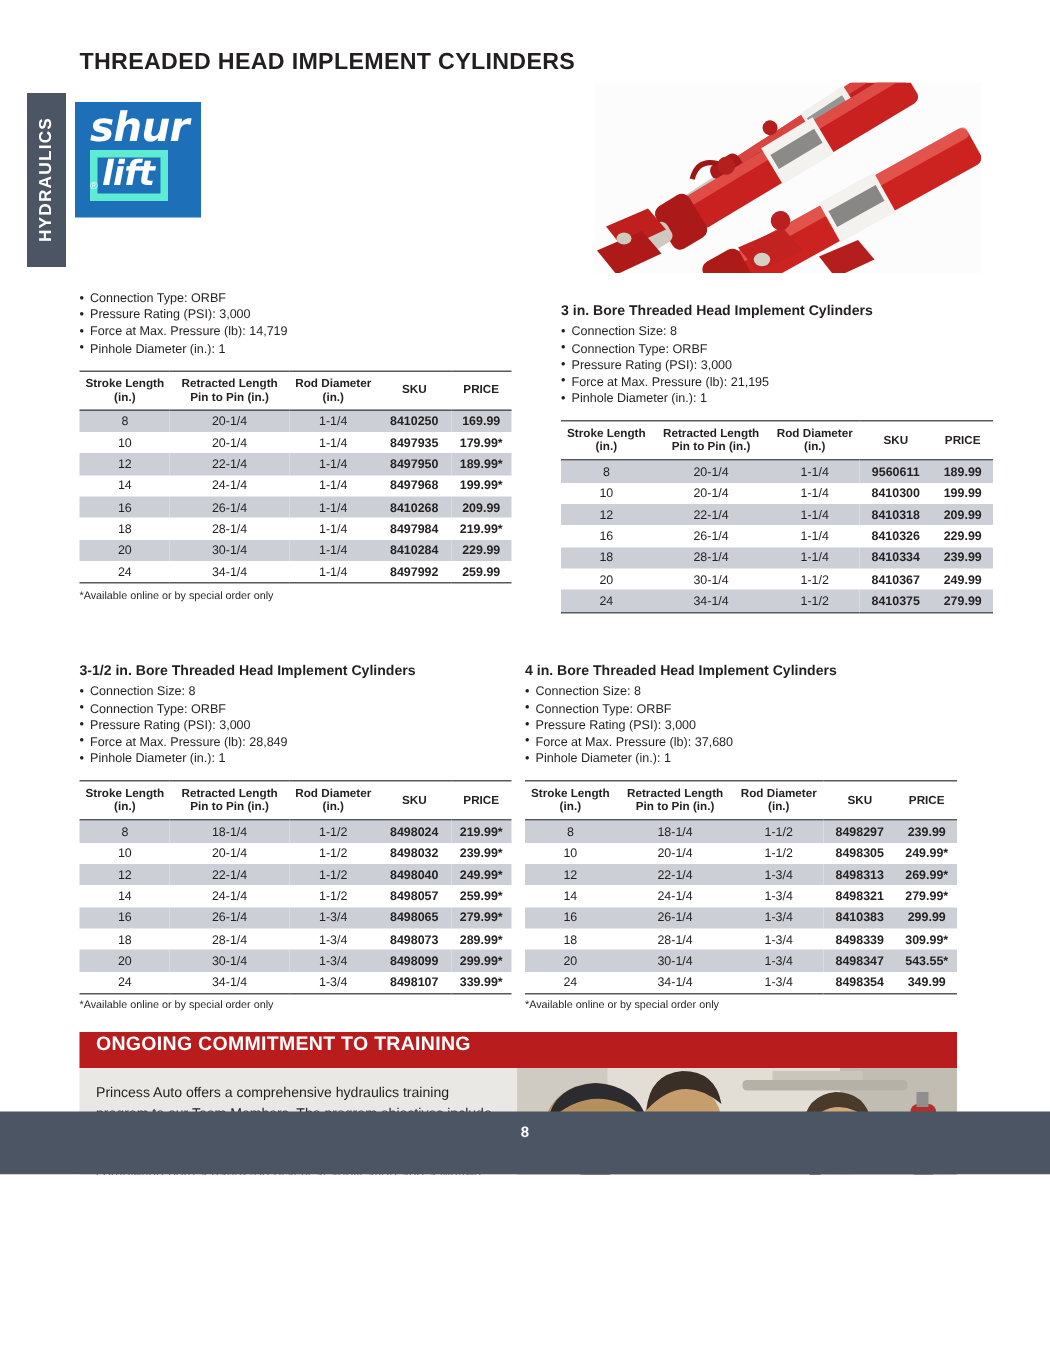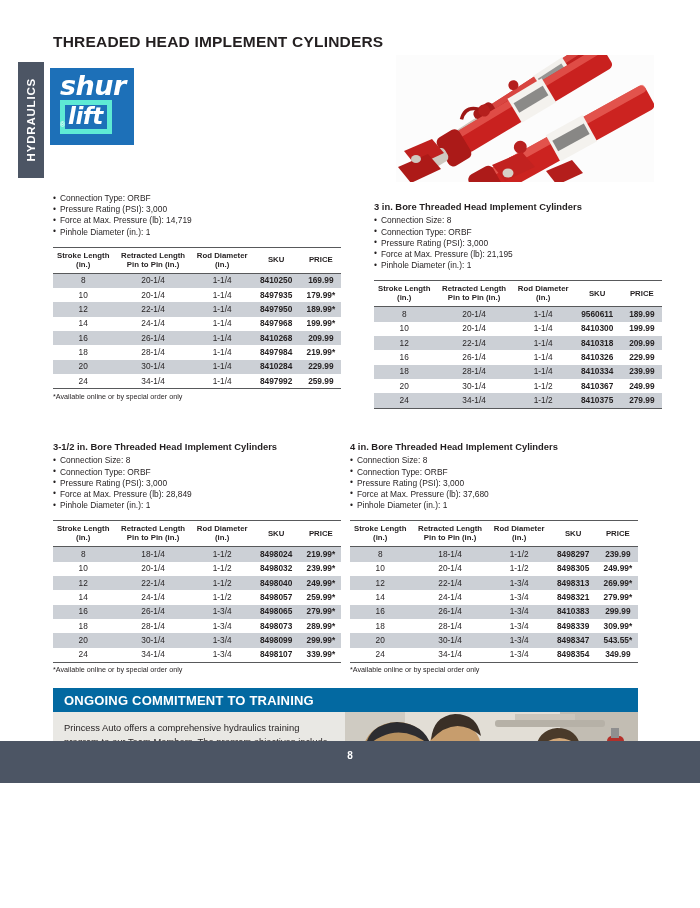--- a/index.html
+++ b/index.html
@@ -167,22 +167,22 @@
 
   
   .training {
     position: absolute;
     left: 53px; top: 688px;
     width: 585px; height: 152px;
     background: #e9e8e4;
   }
   .training-head {
     height: 24px;
-    background: #0369a1;
-    display: flex; align-items: center;
+    background: #b91c1c;
+    display: flex; 
   }
   .training-head span {
     color: #ffffff;
     font-size: 13px;
     font-weight: 700;
     letter-spacing: 0.2px;
     padding-left: 11px;
   }
   .training-body {
     display: flex;

